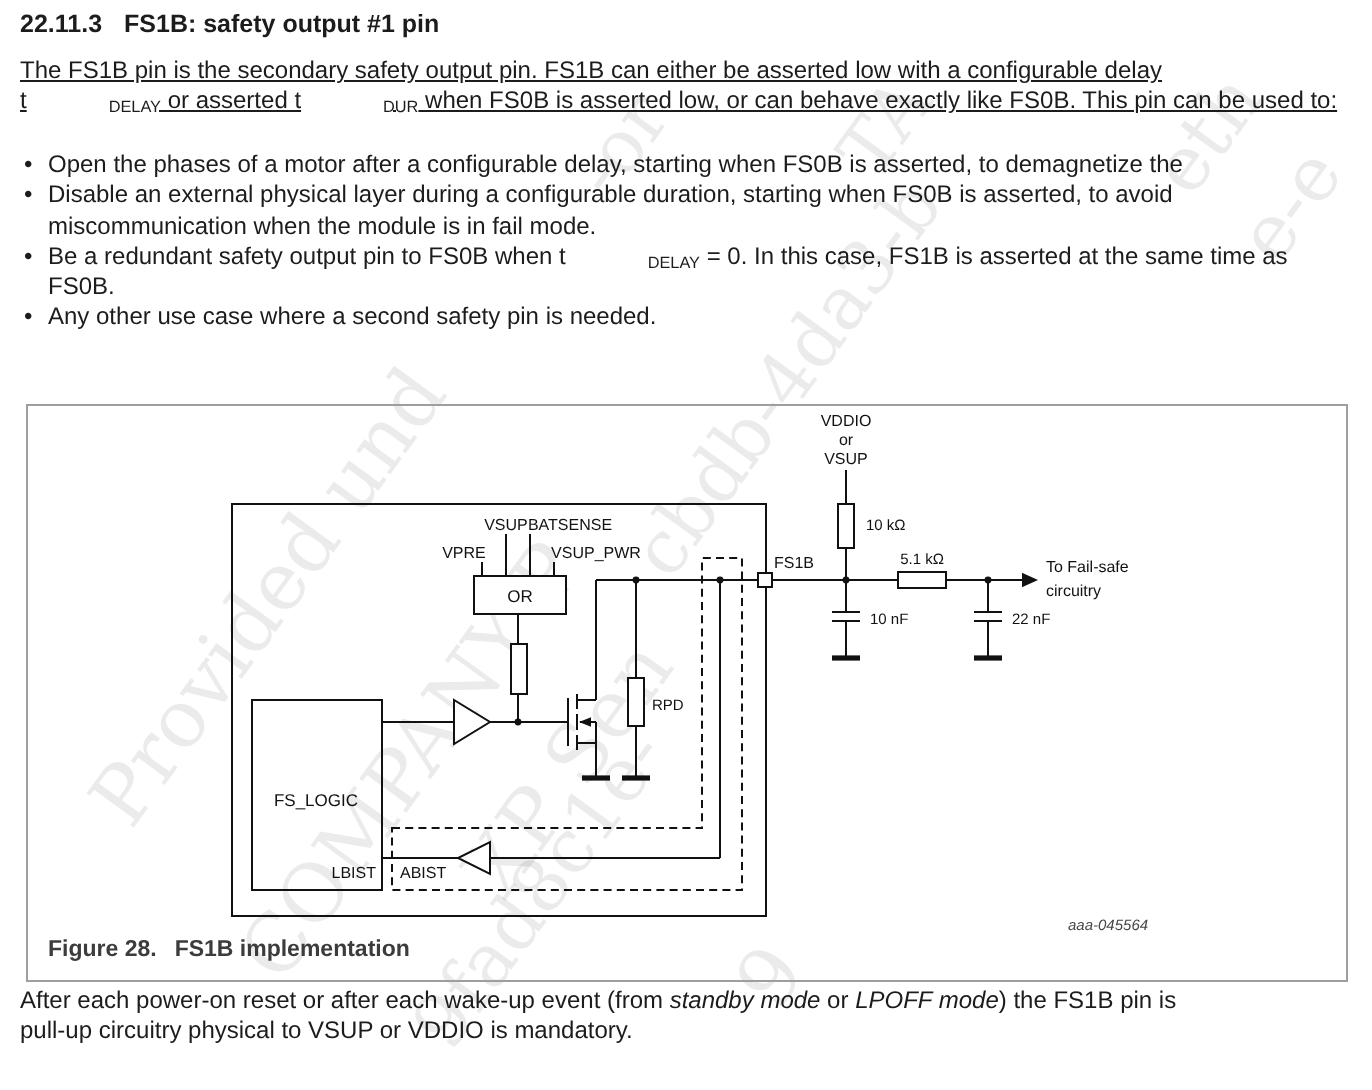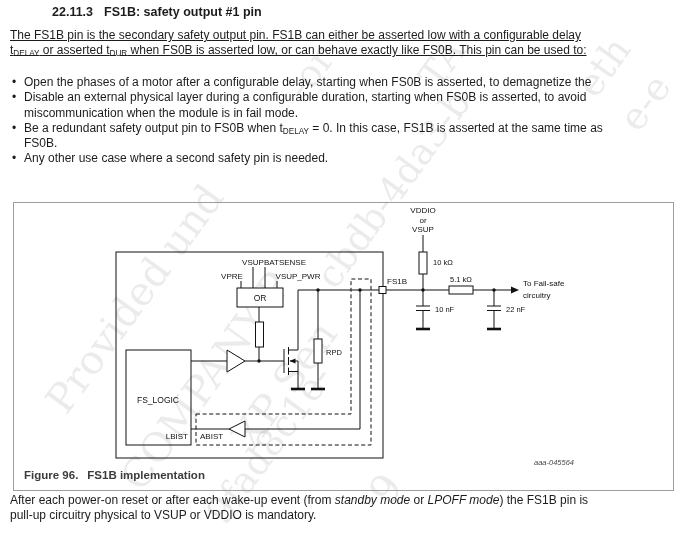--- a/index.html
+++ b/index.html
@@ -2,25 +2,25 @@
 <html><head>
 <meta charset="utf-8">
 <style>
   html,body{margin:0;padding:0;background:#fff;}
   #page{position:relative;width:686px;height:545px;background:#ffffff;overflow:hidden;
         font-family:"Liberation Sans",sans-serif;color:#1c1c1c;}
   
   .wm{position:absolute;transform-origin:left center;transform:rotate(-54deg);
       font-family:"DejaVu Serif",serif;color:rgba(60,60,60,0.10);pointer-events:none;white-space:pre;}
   
-  .heading{position:absolute;left:10px;top:5px;font-size:12.5px;font-weight:bold;white-space:pre;margin-left:42px;}
+  .heading{position:absolute;left:10px;top:5px;font-size:12.5px;font-weight:bold;white-space:pre;}
   .heading .num{margin-right:11px;}
   .block{position:absolute;left:10px;font-size:12px;}
   .ln{white-space:pre;height:15.3px;line-height:15.3px;}
-  sub{font-size:0.68em;line-height:0;vertical-align:-0.22em;}
+  sub{font-size:0.68em;line-height:0;vertical-align:-0.22em;padding-left:41px;}
   em{}
   .bullet{position:relative;padding-left:14px;}
   .bullet .marker{position:absolute;left:2px;top:0;}
   
   .figure{position:absolute;left:13px;top:202px;width:659px;height:287px;border:1px solid #9e9e9e;background:transparent;}
   .figure svg{position:absolute;left:0;top:0;}
   .caption{position:absolute;left:10px;top:266px;font-size:11.5px;font-weight:bold;color:#3c3c3c;white-space:pre;}
   .caption .cap-label{margin-right:9px;}
   
   svg text{font-family:"Liberation Sans",sans-serif;font-size:8px;fill:#111;}
@@ -171,21 +171,21 @@
       <line x1="480" y1="87" x2="480" y2="103"></line>
       <line x1="473" y1="103" x2="487" y2="103" stroke-width="1.6"></line>
       <line x1="473" y1="107.5" x2="487" y2="107.5" stroke-width="1.6"></line>
       <line x1="480" y1="107.5" x2="480" y2="126"></line>
       <line x1="473" y1="126" x2="487" y2="126" class="gnd"></line>
       <text x="492" y="109" class="small">22 nF</text>
 
       <text x="520" y="262" class="refcode">aaa-045564</text>
     </svg>
 
-    <div class="caption"><span class="cap-label">Figure 96.</span><span>FS1B implementation</span></div>
+    <div class="caption"><span class="cap-label">Figure 28.</span><span>FS1B implementation</span></div>
   </div>
 
   <div class="block" style="top:493px;">
     <div class="ln"><span>After each power-on reset or after each wake-up event (from </span><em>standby mode</em><span> or </span><em>LPOFF mode</em><span>) the FS1B pin is</span></div>
     <div class="ln"><span>pull-up circuitry physical to VSUP or VDDIO is mandatory.</span></div>
   </div>
 
 </div>
 
 </body></html>

